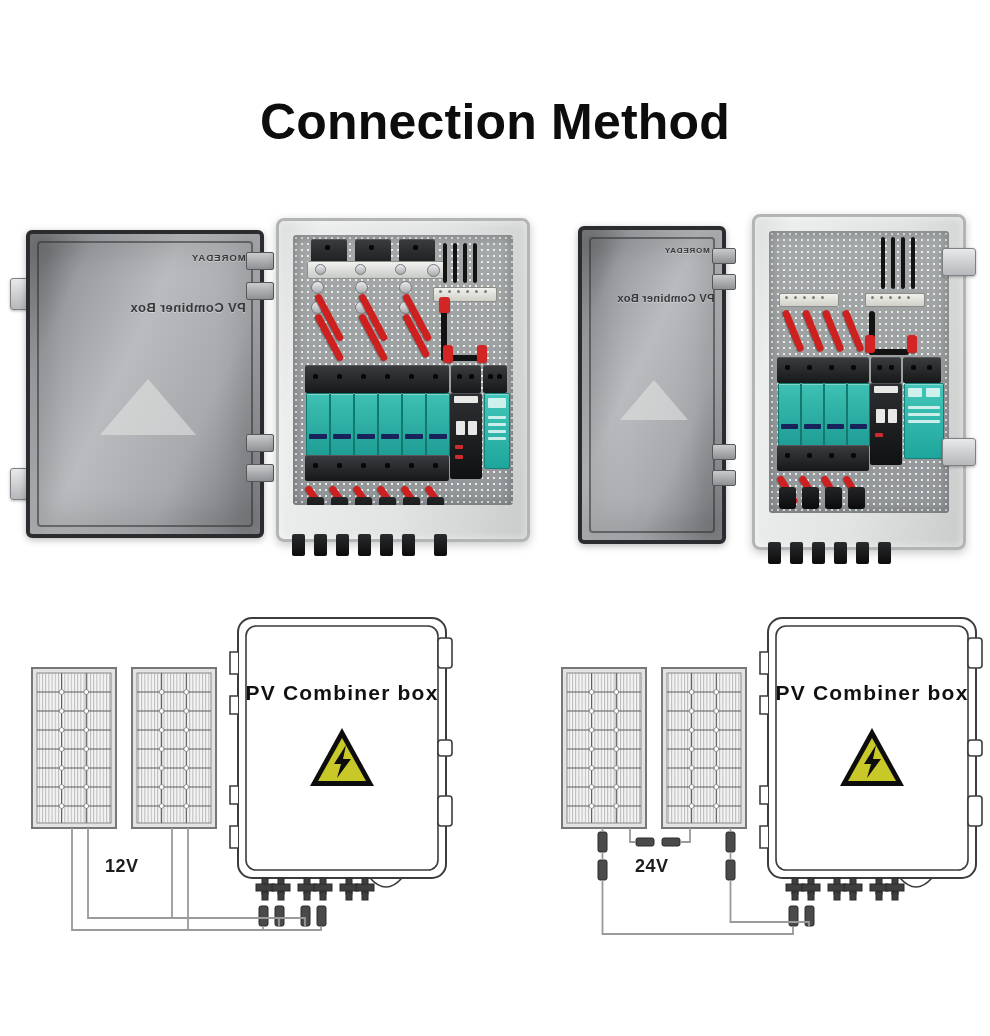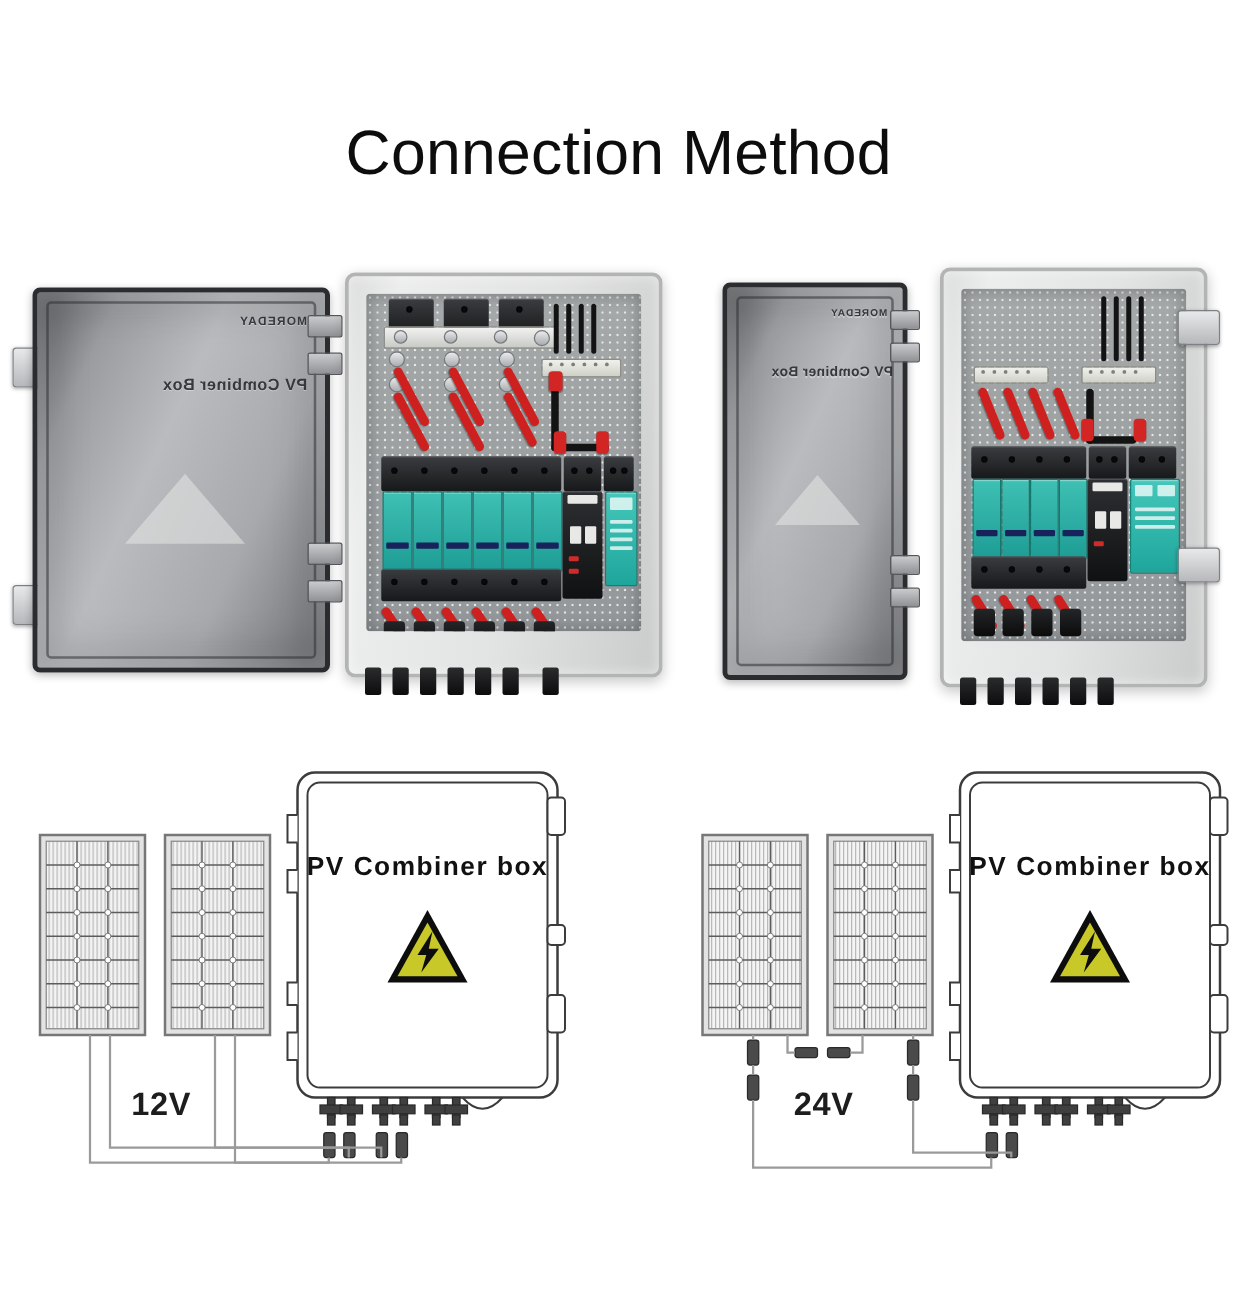--- a/index.html
+++ b/index.html
@@ -7,21 +7,21 @@
   body{
     width:990px;height:1036px;background:#ffffff;
     font-family:"Liberation Sans","DejaVu Sans",sans-serif;
     overflow:hidden;position:relative;
   }
   .page{position:relative;width:990px;height:1036px;background:#fff;}
 
   
   .title{
     position:absolute;left:0;top:96px;width:990px;text-align:center;
-    font-size:50px;font-weight:400;color:#0d0d0d;letter-spacing:.2px;
+    font-size:50px;font-weight:700;color:#0d0d0d;letter-spacing:.2px;
     line-height:1.05;
   }
 
   
   .photos{position:absolute;left:0;top:200px;width:990px;height:370px;}
   .unit{position:absolute;top:0;}
   .unit.u1{left:8px;width:520px;height:370px;}
   .unit.u2{left:570px;width:410px;height:370px;}
 
   
@@ -101,21 +101,21 @@
   .mc4{position:absolute;background:linear-gradient(180deg,#242527,#0b0b0c);border-radius:2px;}
   .gland{position:absolute;background:linear-gradient(180deg,#2a2b2d,#0c0c0d);border-radius:2px;}
 
   
   .diagram{position:absolute;top:600px;width:480px;height:400px;}
   .diagram.left{left:10px;}
   .diagram.right{left:540px;}
   .diagram svg{display:block;width:480px;height:400px;}
 
   .vlabel{
-    position:absolute;font-size:26px;font-weight:700;color:#1d1d1d;letter-spacing:.5px;margin-top:12px;
+    position:absolute;font-size:18px;font-weight:700;color:#1d1d1d;letter-spacing:.5px;
   }
   .diagram.left .vlabel{left:105px;top:856px;}
   .diagram.right .vlabel{left:638px;top:856px;}
   .vlabel-wrap{position:absolute;left:0;top:0;}
 </style>
 </head>
 <body>
 
 <div class="page">
 

